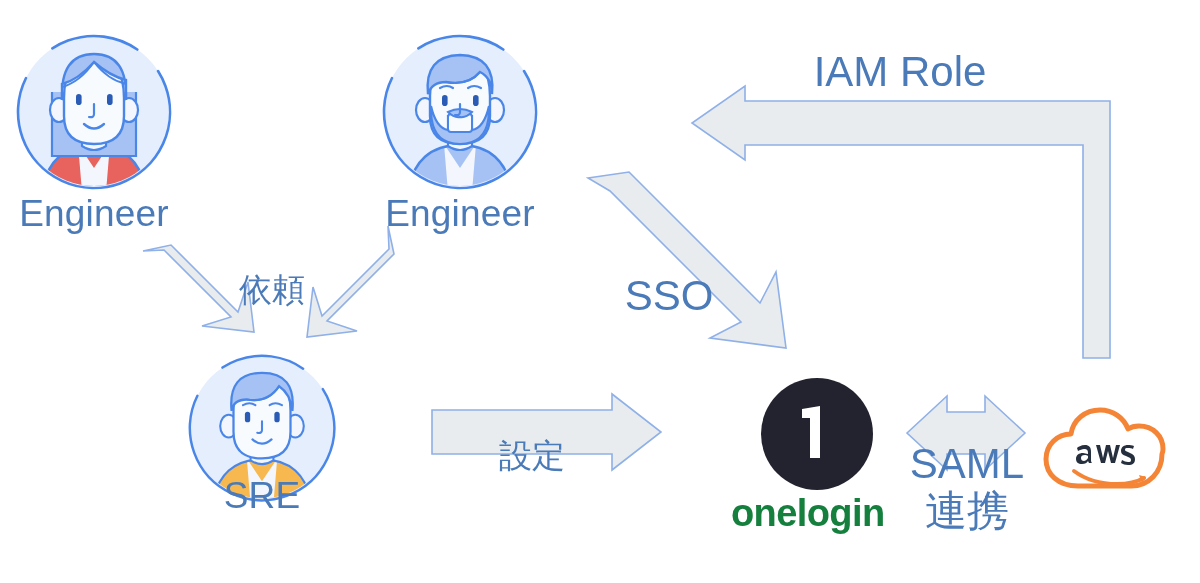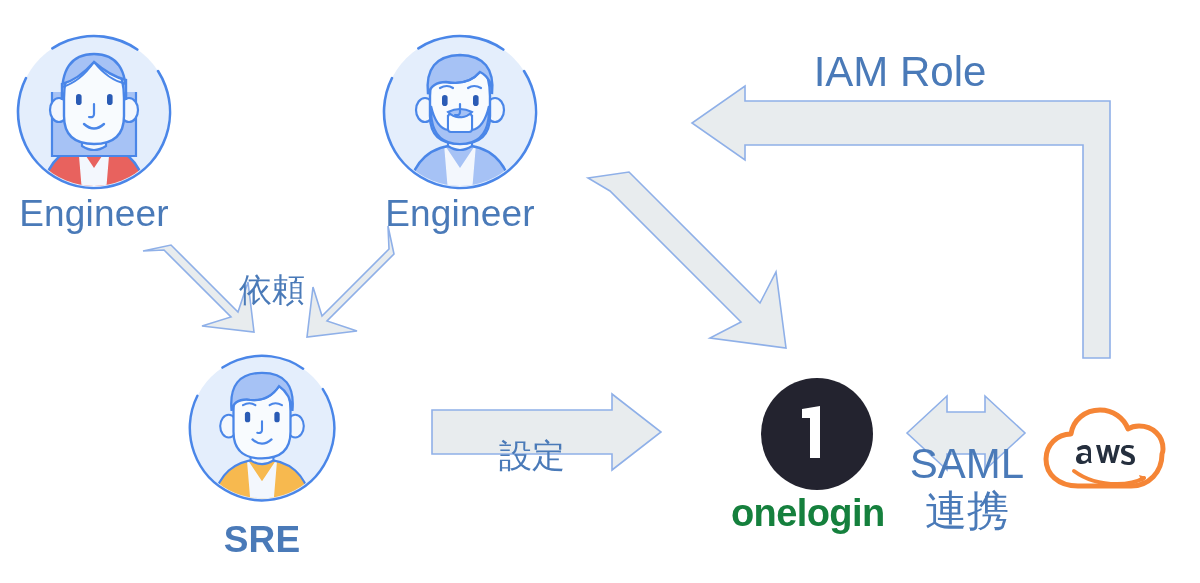--- a/index.html
+++ b/index.html
@@ -251,21 +251,21 @@
       <path d="M48 62 Q44 22 80 22 Q116 22 112 62 Q110 44 98 36 Q86 54 64 50 Q50 50 48 62 Z" fill="#a6c2f5" stroke="#4a86e8" stroke-width="2.4"></path>
       <path d="M98 36 Q86 54 64 50" fill="none" stroke="#4a86e8" stroke-width="2"></path>
       <path d="M60 56 Q67 52 73 56" fill="none" stroke="#4a86e8" stroke-width="2.2" stroke-linecap="round"></path>
       <path d="M88 56 Q94 52 101 56" fill="none" stroke="#4a86e8" stroke-width="2.2" stroke-linecap="round"></path>
       <rect x="62" y="63" width="5.6" height="11" rx="2.8" fill="#2a5bb5"></rect>
       <rect x="93" y="63" width="5.6" height="11" rx="2.8" fill="#2a5bb5"></rect>
       <path d="M80 73 L80 82 Q80 86 75 85" fill="none" stroke="#4a86e8" stroke-width="2.2" stroke-linecap="round"></path>
       <path d="M70 92 Q80 101 90 92" fill="none" stroke="#4a86e8" stroke-width="2.4" stroke-linecap="round"></path>
     </svg>
   </div>
-  <div class="node-label" style="left:186px; top:520px; width:152px;font-weight:bold;">SRE</div>
+  <div class="node-label" style="left:186px; top:476px; width:152px;">SRE</div>
 
   <div class="node" style="left:761px; top:378px; width:112px; height:112px;">
     <svg viewBox="0 0 112 112" style="display:block;width:100%;height:100%;">
       <circle cx="56" cy="56" r="56" fill="#23232f"></circle>
       <path d="M59 28 L59 80 L49 80 L49 40 L41 40 L41 31 Z" fill="#ffffff"></path>
     </svg>
   </div>
   <div class="brand-label" style="left:731px; top:492px;">onelogin</div>
 
   <div class="node" style="left:1040px; top:400px; width:128px; height:98px;">
@@ -287,20 +287,21 @@
                  c-2 -1 -3 -1 -3 -2 c0 -2 1 -2 3 -2 c2 0 4 0 5 1 l1 -3 c-2 -1 -4 -1 -6 -1 z"></path>
       </g>
 
       <path d="M34 71 C46 80 62 84 77 84 C88 84 97 82 104 78" fill="none" stroke="#f58536" stroke-width="4" stroke-linecap="round"></path>
       <path d="M99 75 L106 77 L102 83 Z" fill="#f58536"></path>
     </svg>
   </div>
 
   <div class="edge-label jp" style="left:222px; top:272px; width:100px;">依頼</div>
 
+  <div class="edge-label" style="left:614px; top:272px; width:110px;">SSO</div>
 
   <div class="edge-label jp" style="left:482px; top:438px; width:100px;">設定</div>
 
   <div class="edge-label" style="left:902px; top:440px; width:130px;">
     <span>SAML</span><br>
     <span>連携</span>
   </div>
 
   <div class="edge-label" style="left:760px; top:48px; width:280px;">IAM Role</div>
 

